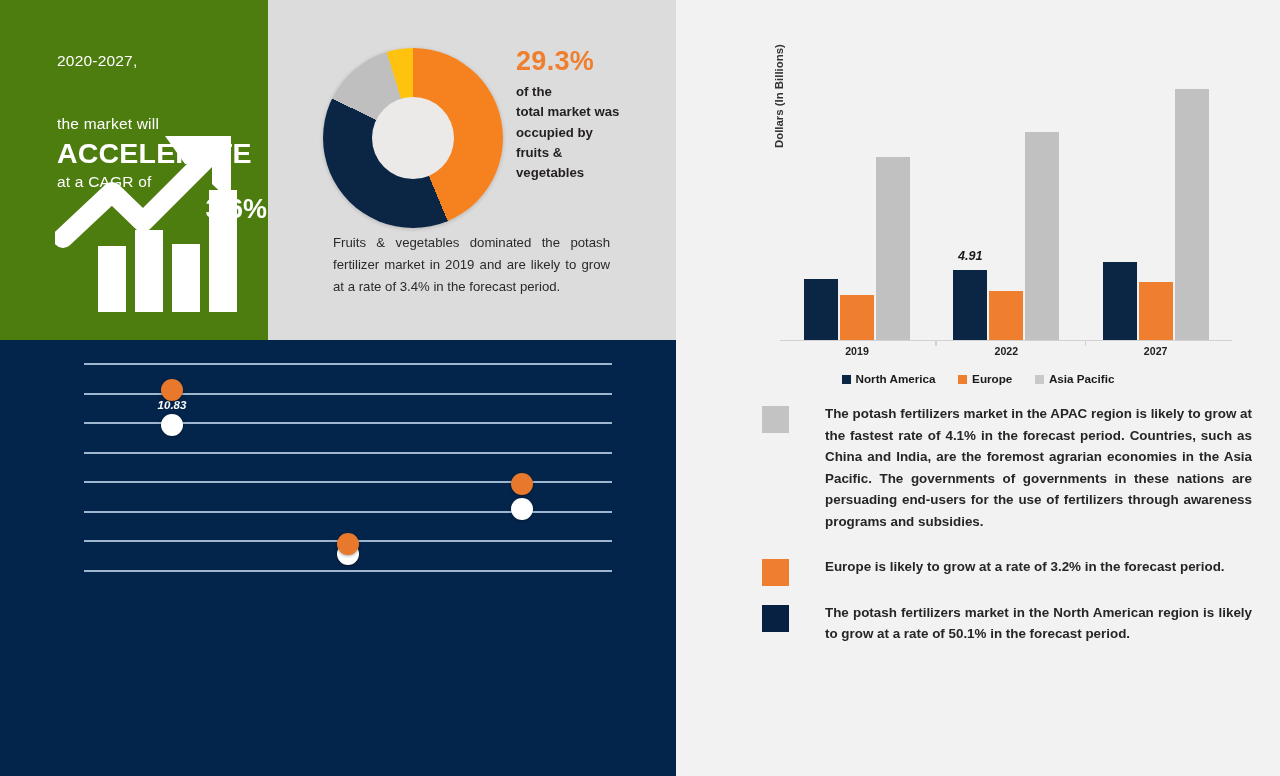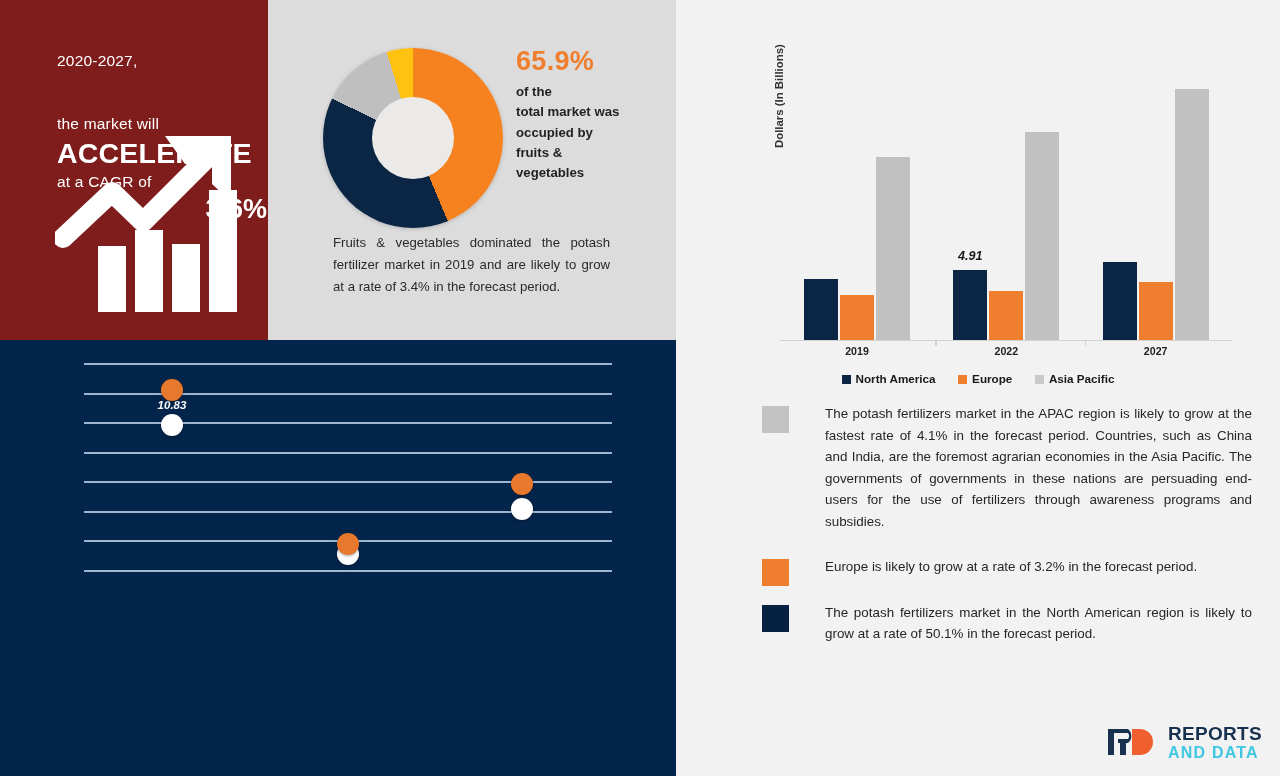--- a/index.html
+++ b/index.html
@@ -11,21 +11,21 @@
     position:relative;
   }
   .page { position:relative; width:1280px; height:776px; background:#f2f2f2; }
 
   
   .left-col { position:absolute; left:0; top:0; width:676px; height:776px; }
 
   
   .cagr-panel {
     position:absolute; left:0; top:0; width:268px; height:394px;
-    background:#7f1d1d; color:#ffffff; overflow:hidden;
+    background:#4d7c0f; color:#ffffff; overflow:hidden;
   }
   .cagr-text { position:absolute; left:57px; top:50px; width:210px; }
   .cagr-years { font-size:15.5px; line-height:21px; letter-spacing:.2px; }
   .cagr-market { font-size:15.5px; line-height:21px; letter-spacing:.2px;margin-top:42px; }
   .cagr-accel {
     font-size:28.5px; font-weight:bold; letter-spacing:.2px;
     line-height:36px; margin-top:1px;
   }
   .cagr-at { font-size:15.5px; line-height:22px; letter-spacing:.2px; }
   .cagr-val { font-size:27px; font-weight:bold; line-height:32px;text-align:right; }
@@ -126,21 +126,21 @@
   .bar-legend .sw {
     display:inline-block; width:9px; height:9px; margin-right:5px; vertical-align:-1px;
   }
   .bar-legend .sw-na { background:#0b2545; }
   .bar-legend .sw-eu { background:#ef7f2e; }
   .bar-legend .sw-ap { background:#c9c9c9; }
   .bar-legend .gap { display:inline-block; width:16px; }
 
   
   .notes { position:absolute; left:762px; top:403px; width:490px; }
-  .note { position:relative; margin-bottom:24px; padding-left:63px; }
+  .note { position:relative; margin-bottom:24px; padding-left:63px;font-weight:bold; }
   .note-sw {
     position:absolute; left:0; top:3px; width:27px; height:27px;
   }
   .note-sw.ap { background:#c3c3c3; }
   .note-sw.eu { background:#ef7f2e; }
   .note-sw.na { background:#062142; }
   .note-text {
     font-size:13.4px; line-height:21.5px; color:#262626; text-align:justify;
   }
 
@@ -178,21 +178,21 @@
         <path d="M8 108 L57 62 L88 92 L150 30" stroke="#ffffff" stroke-width="20" fill="none" stroke-linecap="round" stroke-linejoin="round"></path>
         <path d="M110 6 L176 6 L176 72 L157 54 L157 34 L130 34 Z" fill="#ffffff"></path>
       </svg>
     </div>
 
     <div class="donut-panel">
       <div class="donut-wrap">
         <div class="donut"></div>
       </div>
       <div class="stat-block">
-        <div class="stat-pct">65.9%</div>
+        <div class="stat-pct">29.3%</div>
         <div class="stat-lines">
           <div>of the</div>
           <div>total market was</div>
           <div>occupied by</div>
           <div>fruits &amp;</div>
           <div>vegetables</div>
         </div>
       </div>
       <div class="donut-para">Fruits &amp; vegetables dominated the potash fertilizer market in 2019 and are likely to grow at a rate of 3.4% in the forecast period.</div>
     </div>
@@ -268,26 +268,14 @@
       <div class="note">
         <div class="note-sw eu" style="background: rgb(239, 127, 46);"></div>
         <div class="note-text">Europe is likely to grow at a rate of 3.2% in the forecast period.</div>
       </div>
       <div class="note">
         <div class="note-sw na" style="background: rgb(6, 33, 66);"></div>
         <div class="note-text">The potash fertilizers market in the North American region is likely to grow at a rate of 50.1% in the forecast period.</div>
       </div>
     </div>
 
-  <div class="logo">
-    <svg class="logo-mark" viewBox="0 0 58 30">
-      <path d="M2 2 H22 A9 9 0 0 1 22 16 H12 V12 H22 A5 5 0 0 0 22 6 H8 V28 H2 Z" fill="#17314f"></path>
-      <rect x="14" y="16" width="6" height="12" fill="#17314f"></rect>
-      <path d="M26 2 H34 A13 13 0 0 1 34 28 H26 Z" fill="#ef5f30"></path>
-      <path d="M26 2 H30 V28 H26 Z" fill="#17314f" opacity="0"></path>
-    </svg>
-    <div class="logo-text">
-      <div class="logo-l1">REPORTS</div>
-      <div class="logo-l2">AND DATA</div>
-    </div>
-  </div>
 
 </div>
 
 </body></html>

